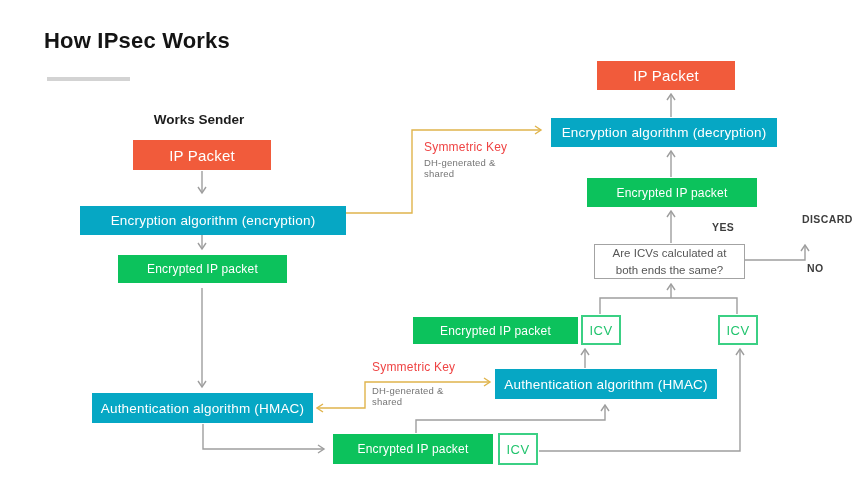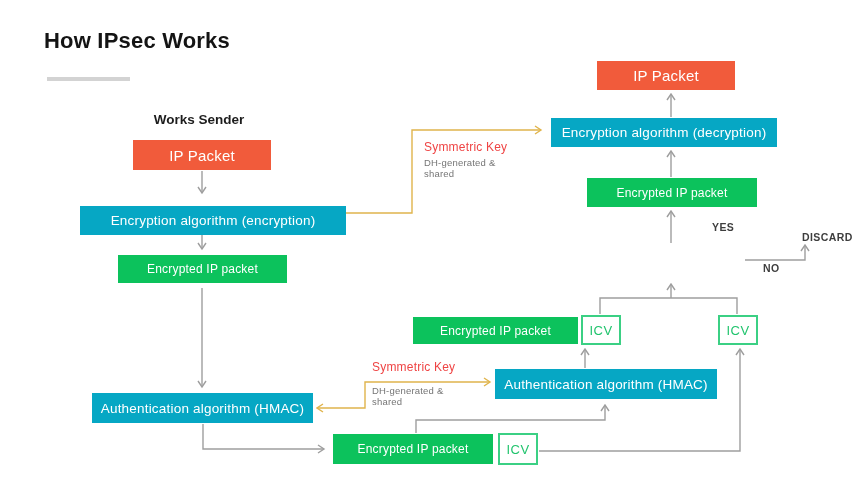--- a/index.html
+++ b/index.html
@@ -71,23 +71,27 @@
   <div class="box teal" style="left:92px;top:393px;width:221px;height:30px;">Authentication algorithm (HMAC)</div>
 
   <div class="box green mid" style="left:333px;top:434px;width:160px;height:30px;">Encrypted IP packet</div>
   <div class="icv" style="left:498px;top:433px;width:40px;height:32px;">ICV</div>
 
   <div class="box teal" style="left:495px;top:369px;width:222px;height:30px;">Authentication algorithm (HMAC)</div>
   <div class="box green mid" style="left:413px;top:317px;width:165px;height:27px;">Encrypted IP packet</div>
   <div class="icv" style="left:581px;top:315px;width:40px;height:30px;">ICV</div>
   <div class="icv" style="left:718px;top:315px;width:40px;height:30px;">ICV</div>
 
+  <div class="decision" style="left:594px;top:244px;width:151px;height:35px;">
+    <span>Are ICVs calculated at</span>
+    <span>both ends the same?</span>
+  </div>
   <div class="small-bold" style="left:712px;top:221px;">YES</div>
-  <div class="small-bold" style="left:720px;top:262px;padding-left:43px;">NO</div>
-  <div class="small-bold" style="left:778px;top:231px;padding-left:24px;">DISCARD</div>
+  <div class="small-bold" style="left:764px;top:262px;padding-left:43px;">NO</div>
+  <div class="small-bold" style="left:778px;top:213px;padding-left:24px;">DISCARD</div>
 
   <div class="box green mid" style="left:587px;top:178px;width:170px;height:29px;">Encrypted IP packet</div>
   <div class="box teal" style="left:551px;top:118px;width:226px;height:29px;">Encryption algorithm (decryption)</div>
   <div class="box orange big" style="left:597px;top:61px;width:138px;height:29px;">IP Packet</div>
 
   <div class="sk-title" style="left:424px;top:140px;">Symmetric Key</div>
   <div class="sk-desc" style="left:424px;top:157px;">DH-generated &amp;</div>
   <div class="sk-desc" style="left:424px;top:168px;">shared</div>
 
   <div class="sk-title" style="left:372px;top:360px;">Symmetric Key</div>

